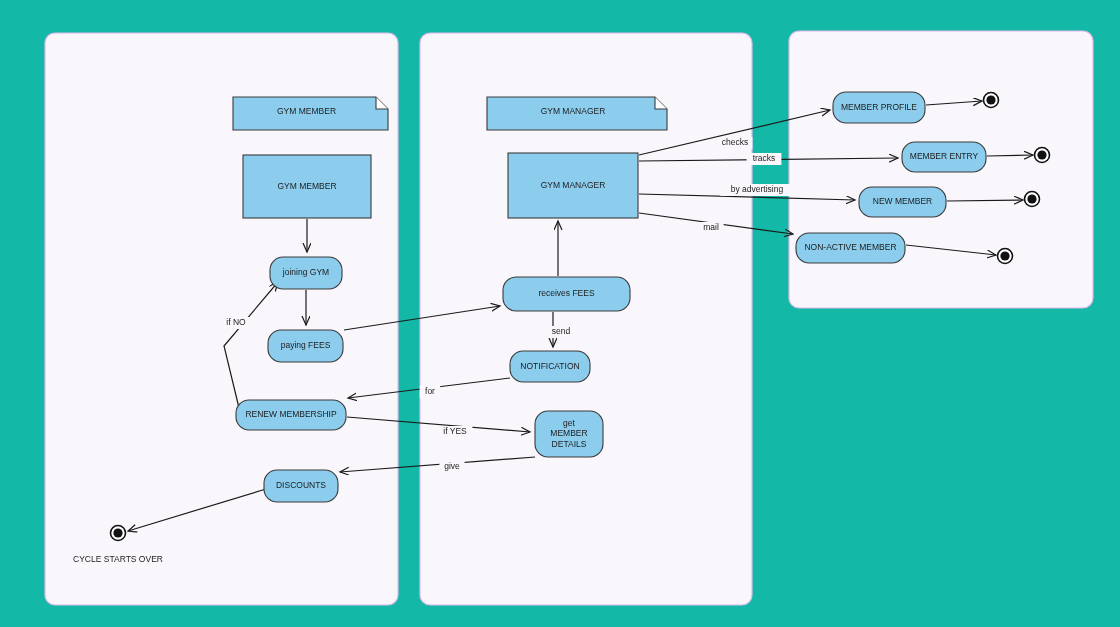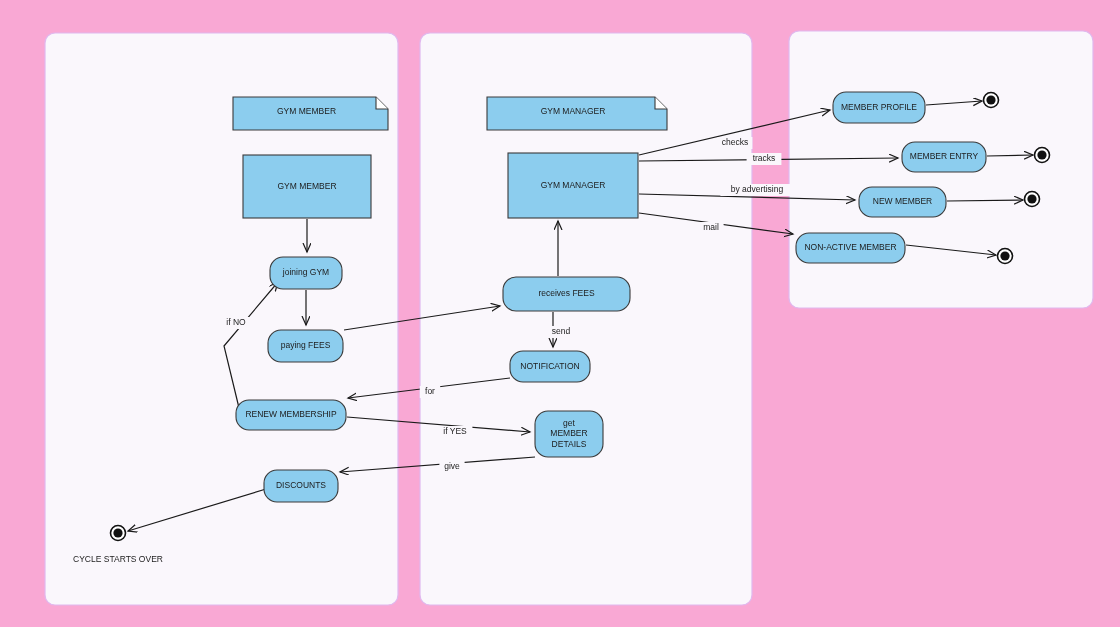--- a/index.html
+++ b/index.html
@@ -8,21 +8,21 @@
     padding: 0;
     background: #ffffff;
   }
   body {
     font-family: "Liberation Sans", sans-serif;
   }
   #canvas {
     position: relative;
     width: 1120px;
     height: 627px;
-    background: #f9a8d4;
+    background: #14b8a6;
     overflow: hidden;
   }
   svg#diagram {
     position: absolute;
     left: 0;
     top: 0;
     width: 1120px;
     height: 627px;
   }
   .panel-rect {

